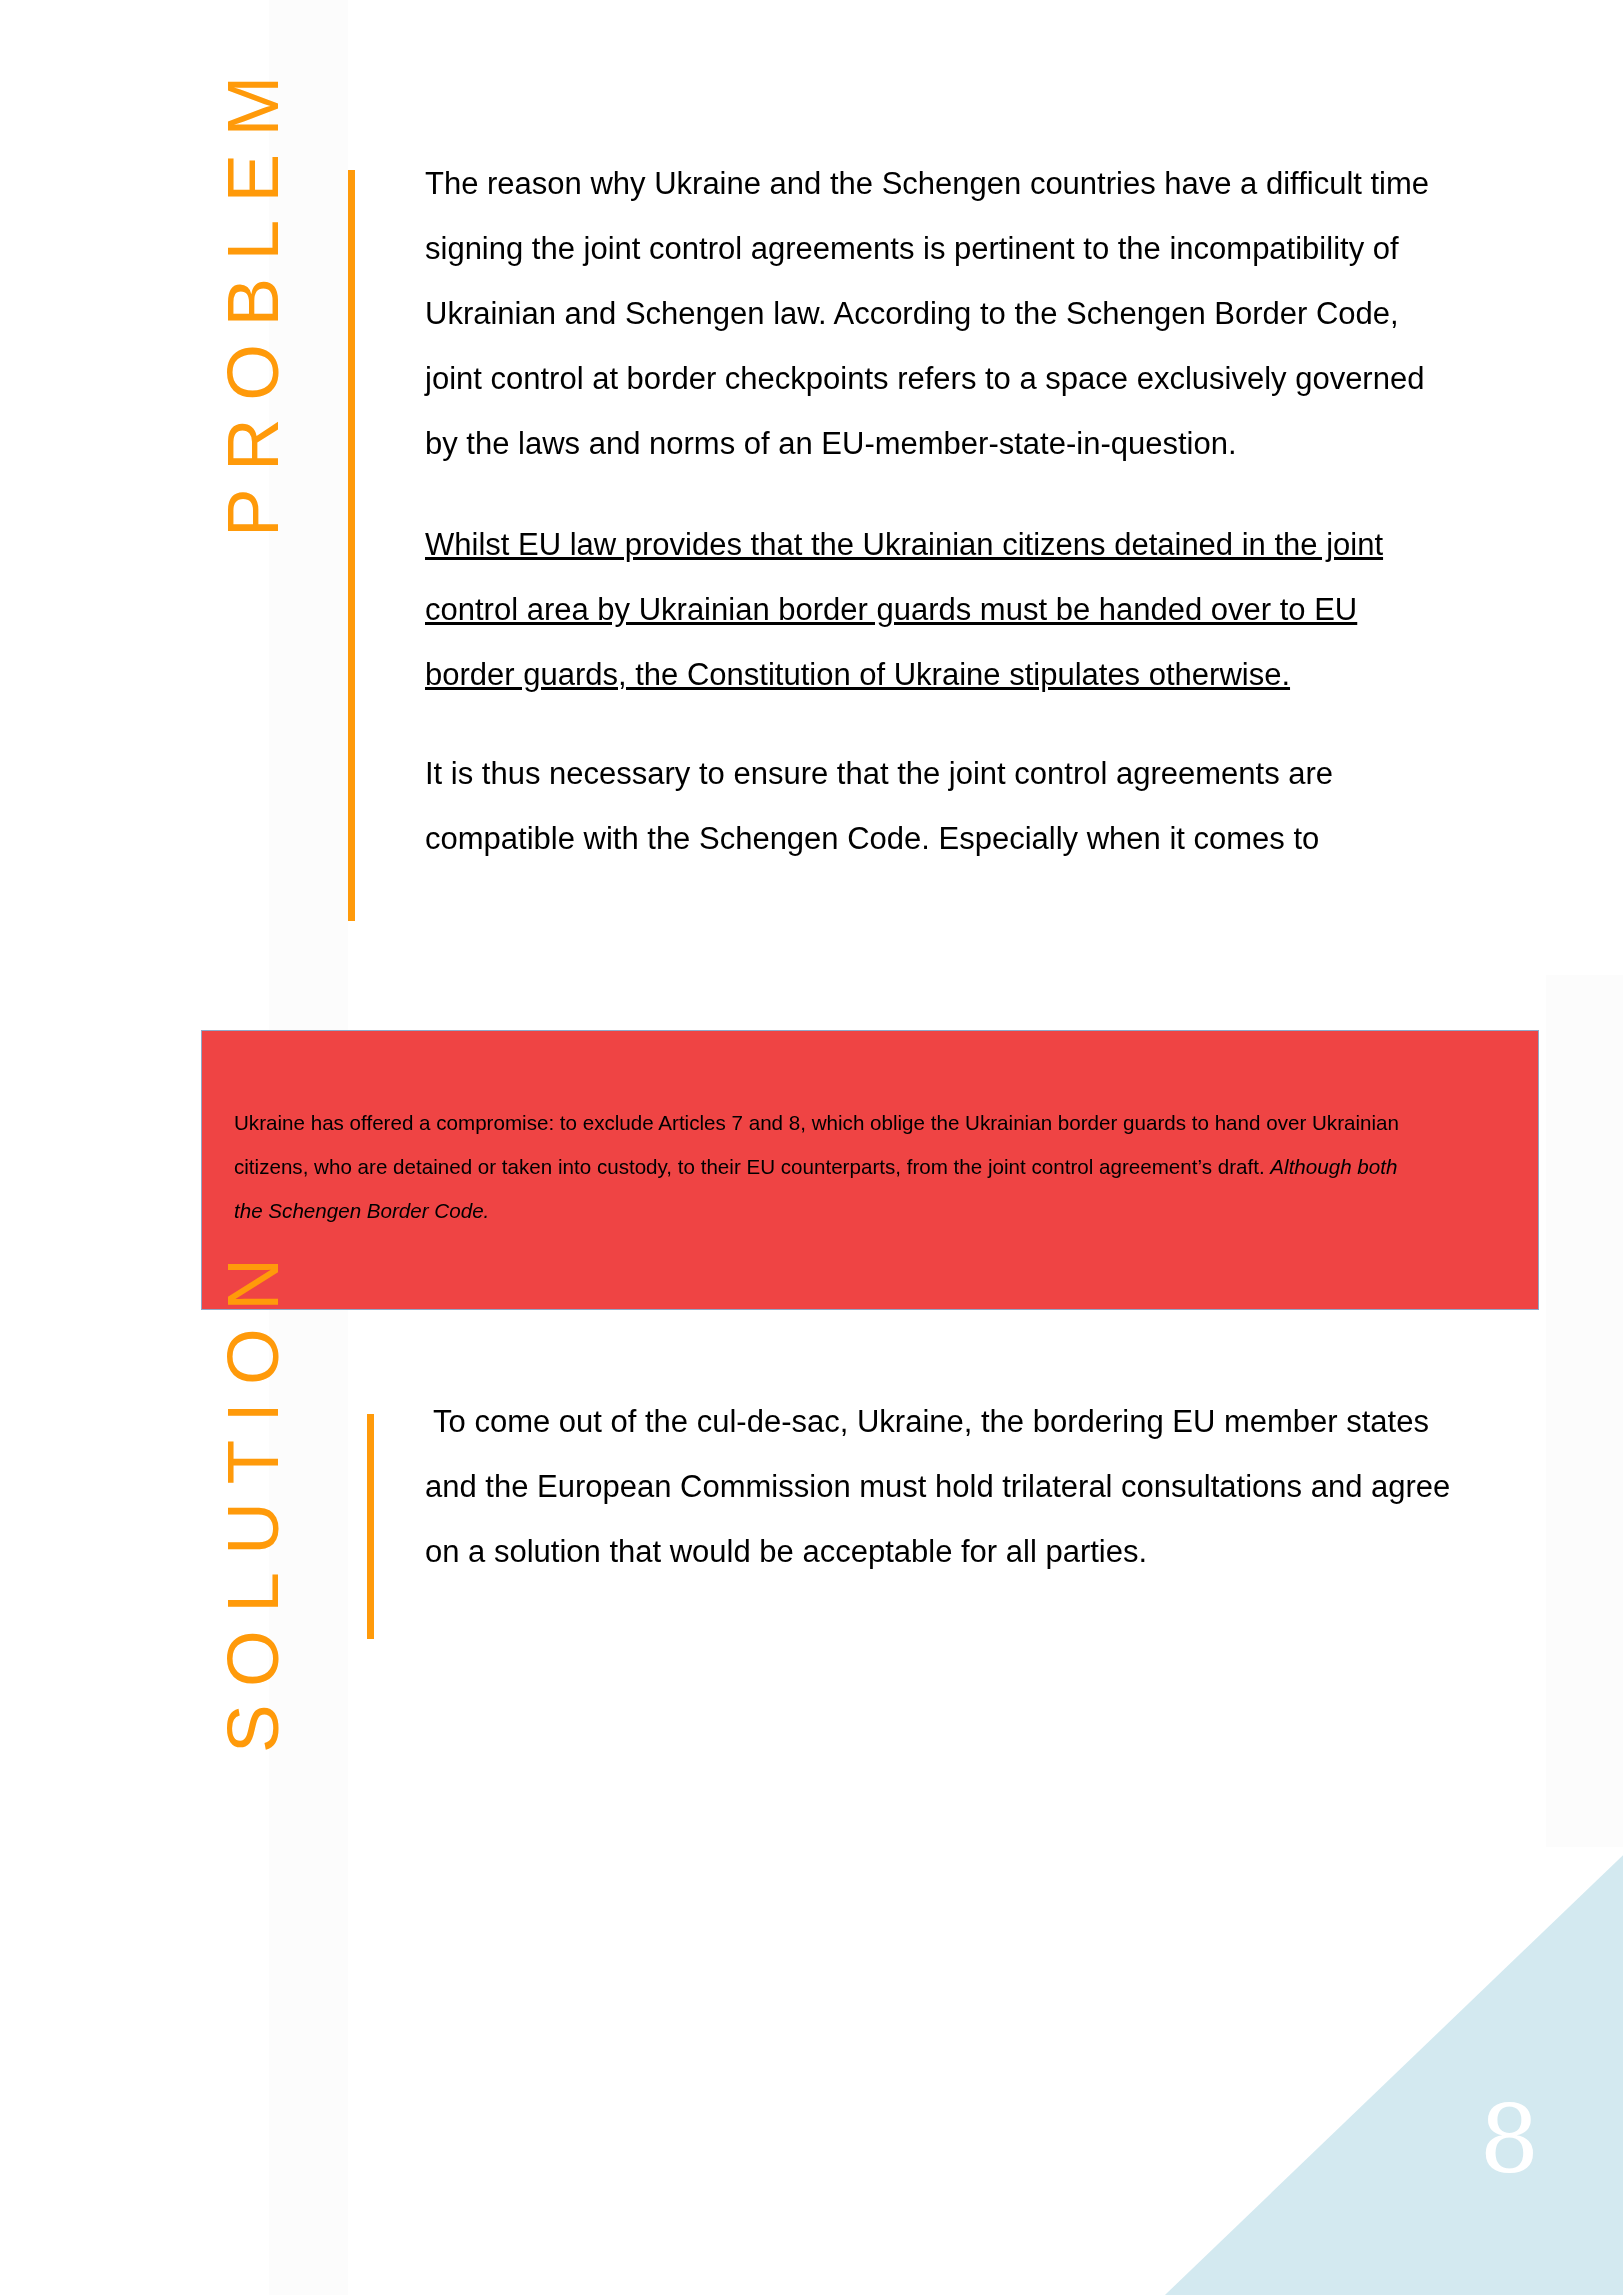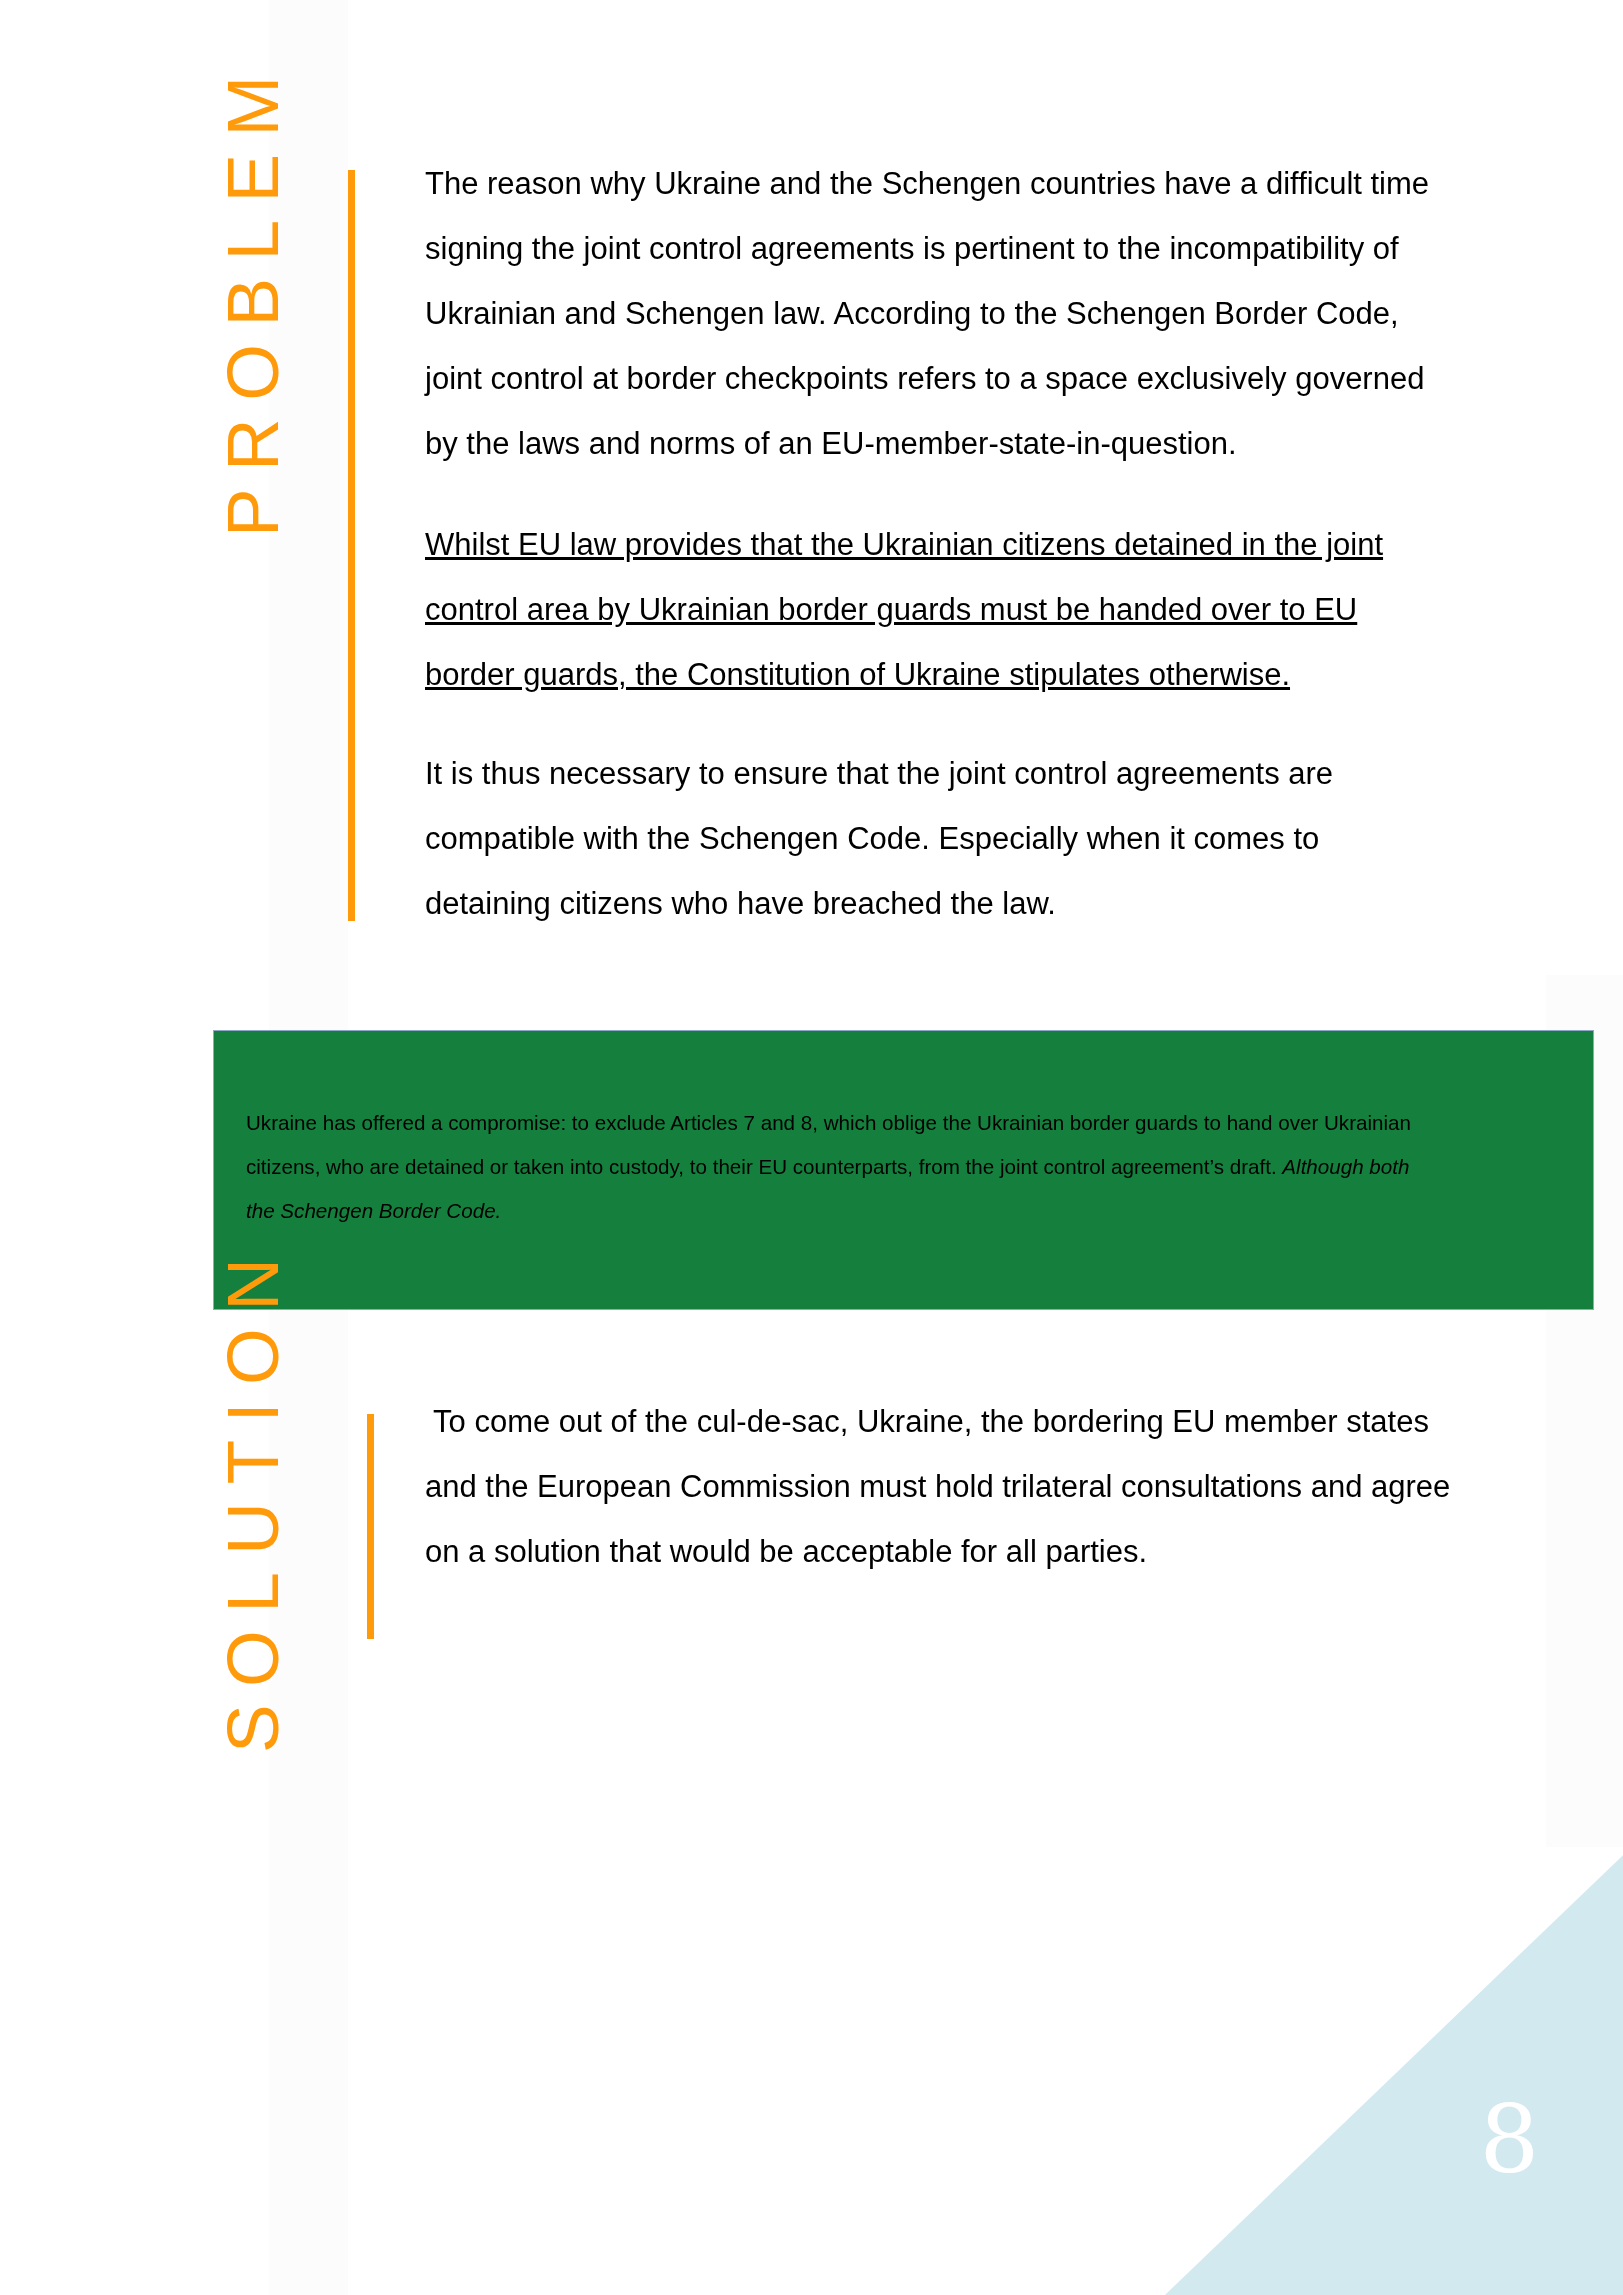--- a/index.html
+++ b/index.html
@@ -78,28 +78,27 @@
       display: block;
       white-space: nowrap;
     }
     .para-1 { top: 151px; }
     .para-2 { top: 512px; text-decoration: underline; }
     .para-3 { top: 741px; }
     .para-solution { top: 1389px; }
 
     .callout-box {
       position: absolute;
-      left: 213px;
+      left: 201px;
       top: 1030px;
       width: 1336px;
       height: 278px;
       border: 1.6px solid #8FA8C8;
-      background: #15803d;
+      background: #ef4444;
       box-sizing: content-box;
-      padding-left: 43px;
     }
     .callout-text {
       position: absolute;
       left: 32px;
       top: 70px;
       width: 1300px;
       font-size: 20.6px;
       line-height: 44px;
       margin: 0;
     }
@@ -155,21 +154,20 @@
 
 <p class="body-text para-2">
   <span class="line">Whilst EU law provides that the Ukrainian citizens detained in the joint</span>
   <span class="line">control area by Ukrainian border guards must be handed over to EU</span>
   <span class="line">border guards, the Constitution of Ukraine stipulates otherwise.</span>
 </p>
 
 <p class="body-text para-3">
   <span class="line">It is thus necessary to ensure that the joint control agreements are</span>
   <span class="line">compatible with the Schengen Code. Especially when it comes to</span>
-  <span class="line">detaining citizens who have breached the law.</span>
 </p>
 
 <div class="callout-box">
   <p class="callout-text">
     <span class="line"> Ukraine has offered a compromise: to exclude Articles 7 and 8, which oblige the Ukrainian border guards to hand over Ukrainian</span>
     <span class="line"><span>citizens, who are detained or taken into custody, to their EU counterparts, from the joint control agreement’s draft. </span><em>Although both</em></span>
     <span class="line"><em>the Schengen Border Code.</em></span>
   </p>
 </div>
 

